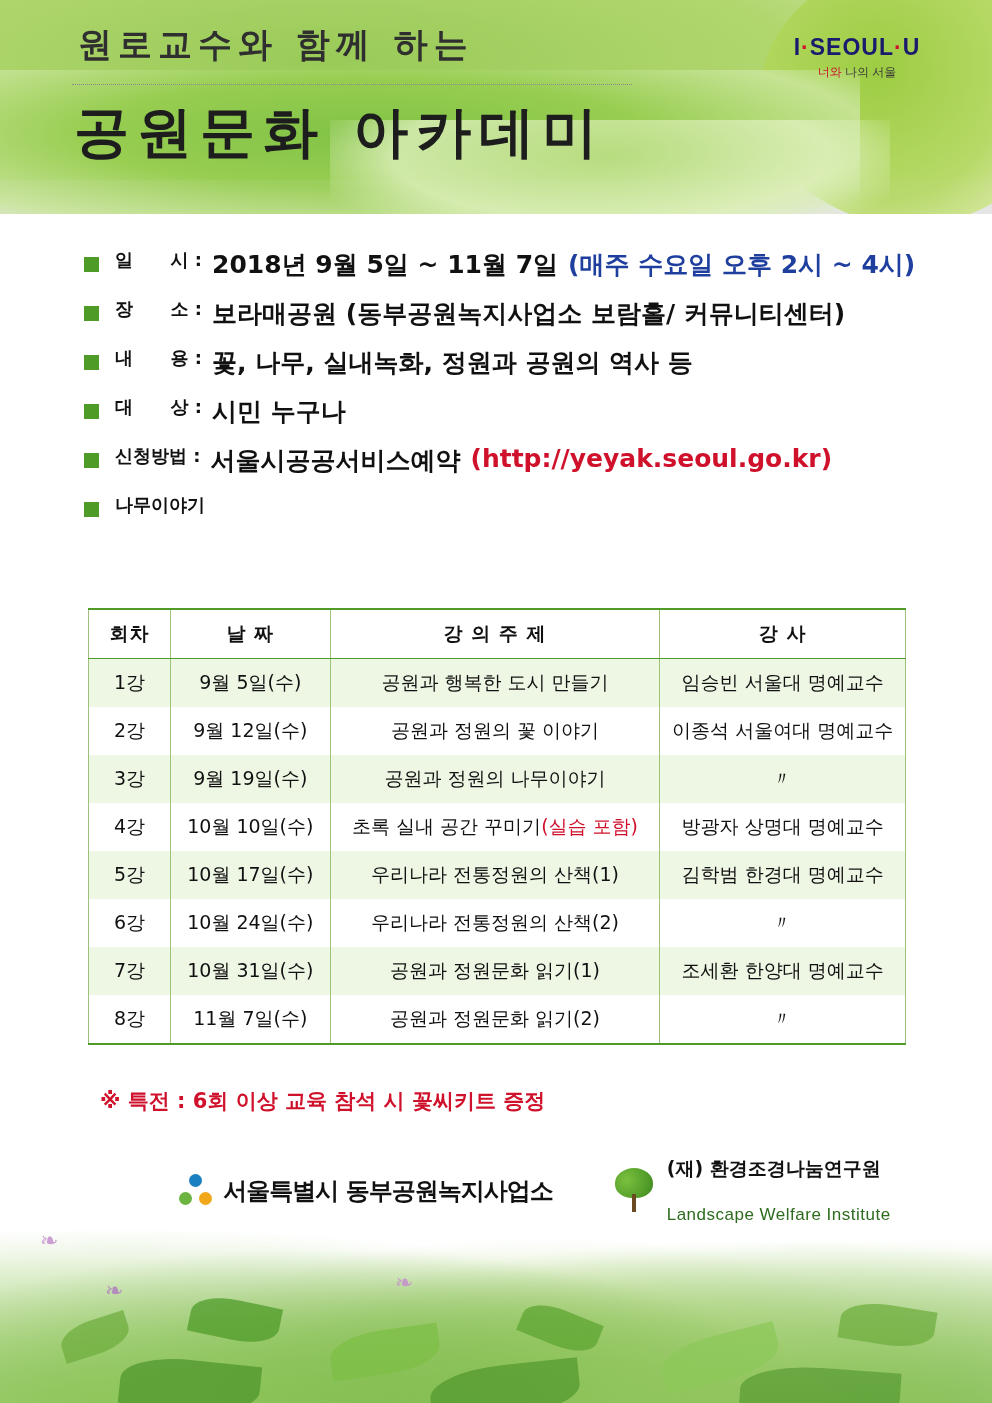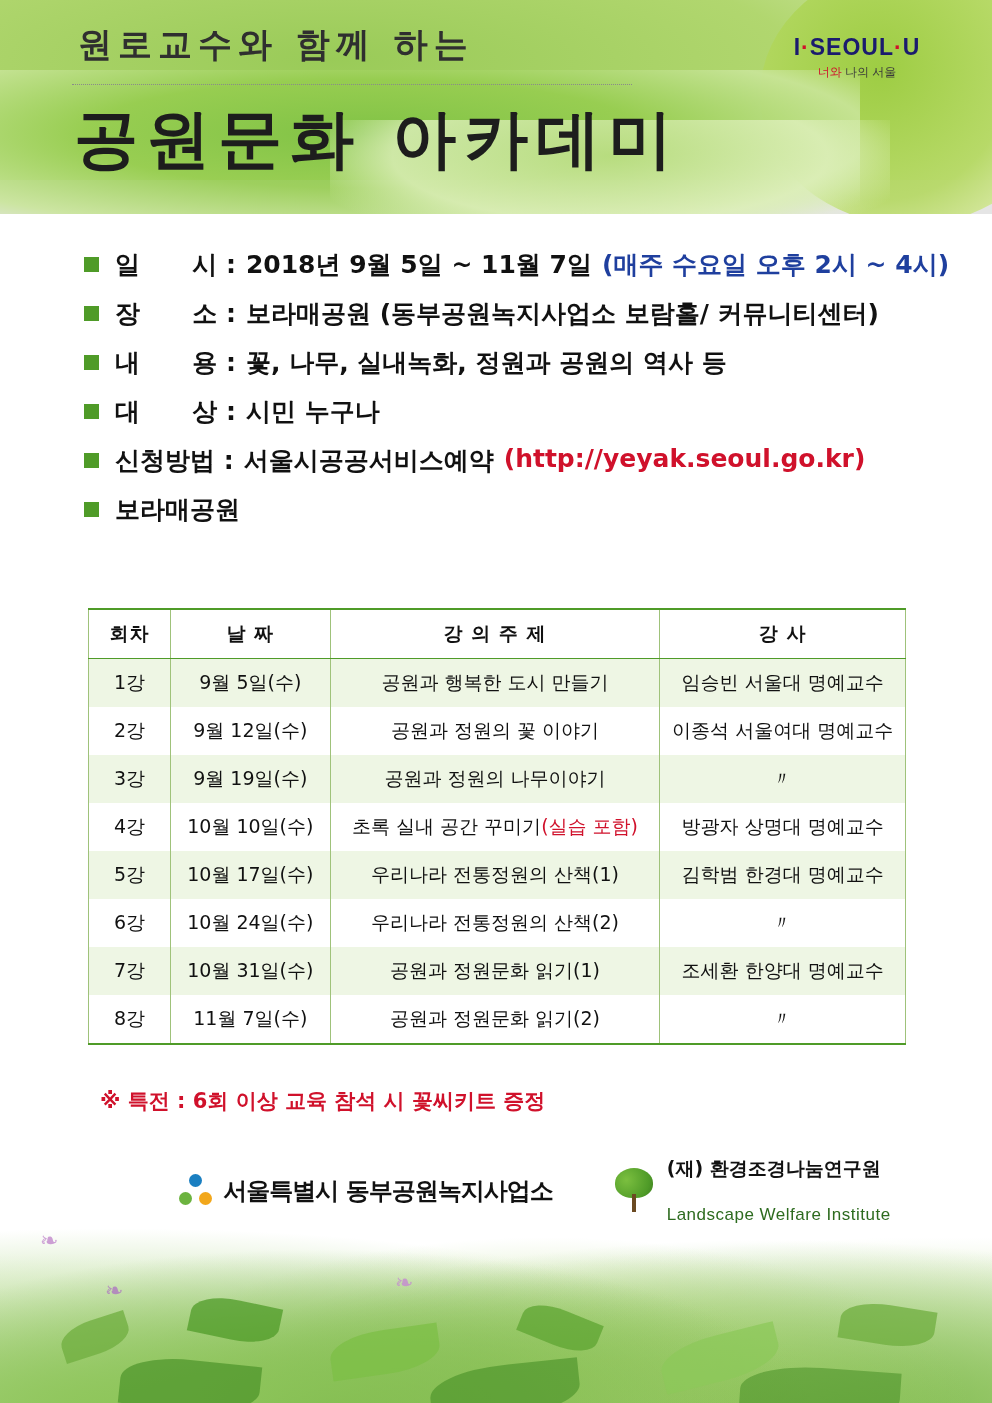--- a/index.html
+++ b/index.html
@@ -63,21 +63,21 @@
   }
   .hdr-rule {
     position: absolute;
     left: 72px; top: 84px;
     width: 560px;
     border-top: 1px dotted #8a8a8a;
   }
   .hdr-title-big {
     position: absolute;
     left: 74px; top: 96px;
-    font-size: 64px;
+    font-size: 55px;
     font-weight: bold;
     color: #1d1d1d;
     letter-spacing: 8px;
     font-family: "DejaVu Sans", sans-serif;
   }
   .brand {
     position: absolute;
     right: 40px; top: 34px;
     text-align: center;
     width: 190px;
@@ -111,21 +111,21 @@
     padding-left: 84px;
   }
   .bullet {
     width: 15px; height: 15px;
     background: #4f9b28;
     margin-top: 9px;
     margin-right: 16px;
     flex: 0 0 auto;
   }
   .info-label {
-    font-size: 25px;
+    font-size: 18px;
     font-weight: bold;
     color: #111;
     white-space: pre;
     font-family: "DejaVu Sans", sans-serif;
   }
   .info-value {
     font-size: 25px;
     font-weight: bold;
     color: #111;
     font-family: "DejaVu Sans", sans-serif;
@@ -326,21 +326,21 @@
   <div class="info-row">
     <span class="bullet"></span>
     <span class="info-label">신청방법 :</span>
     <span class="info-value" style="margin-left:10px">서울시공공서비스예약</span>
     <span class="info-value val-red" style="margin-left:10px">(http://yeyak.seoul.go.kr)</span>
   </div>
 
 
   <div class="info-row">
     <span class="bullet"></span>
-    <span class="info-label">보라매공원</span>
+    <span class="info-label">나무이야기</span>
   </div>
 
 </div>
 
 <table class="sched">
   <colgroup>
     <col class="c1">
       <col class="c2">
       <col class="c3">
       <col class="c4">

